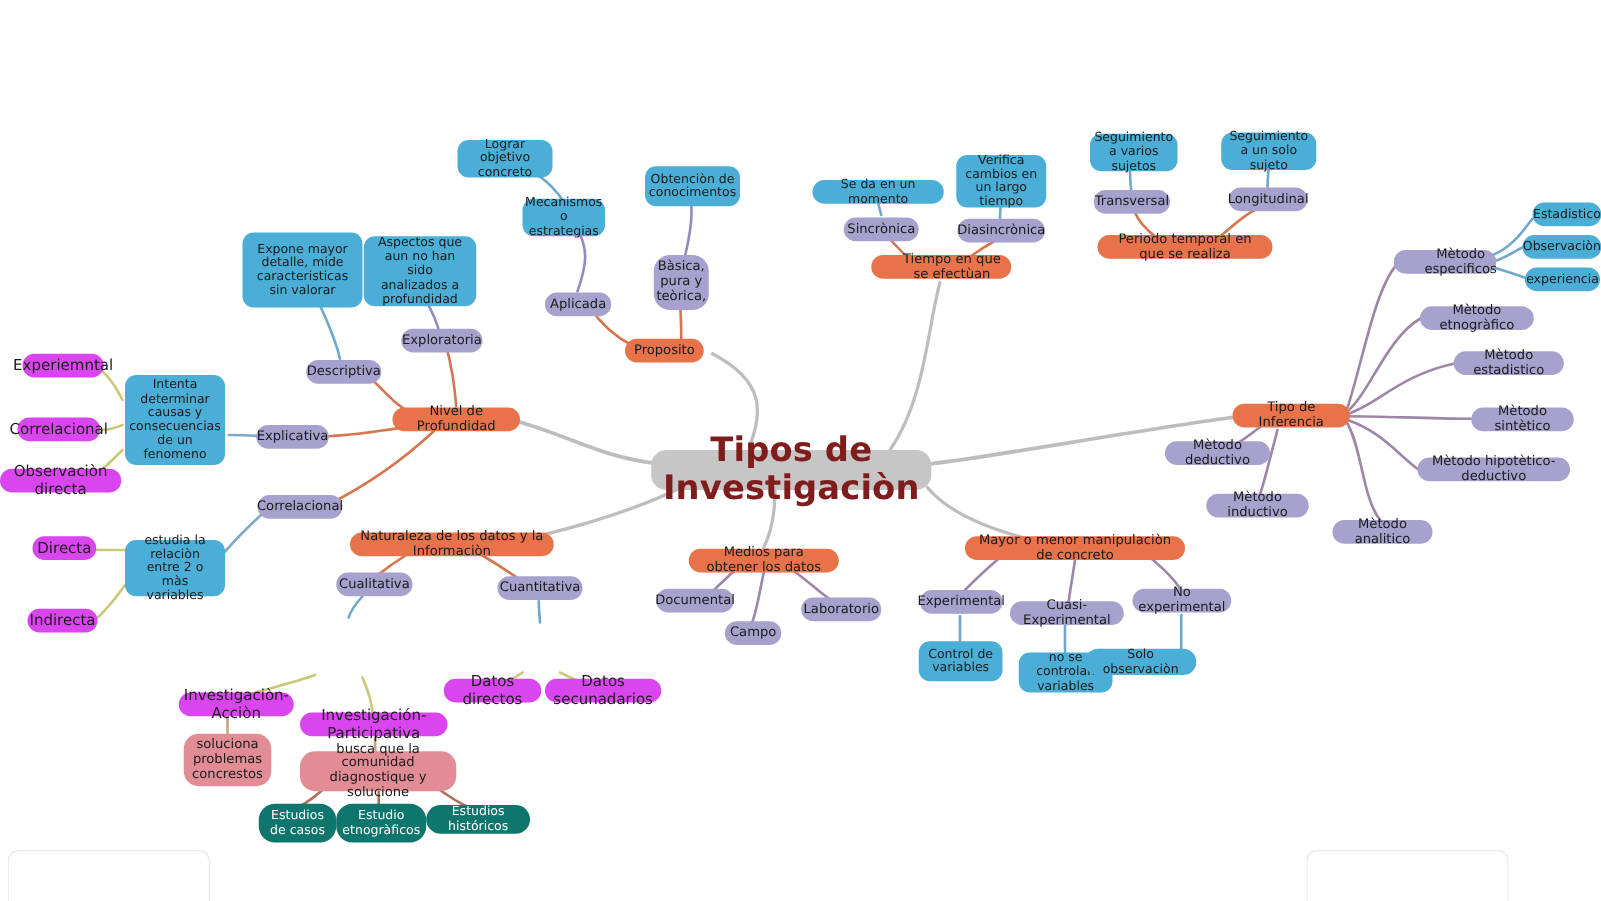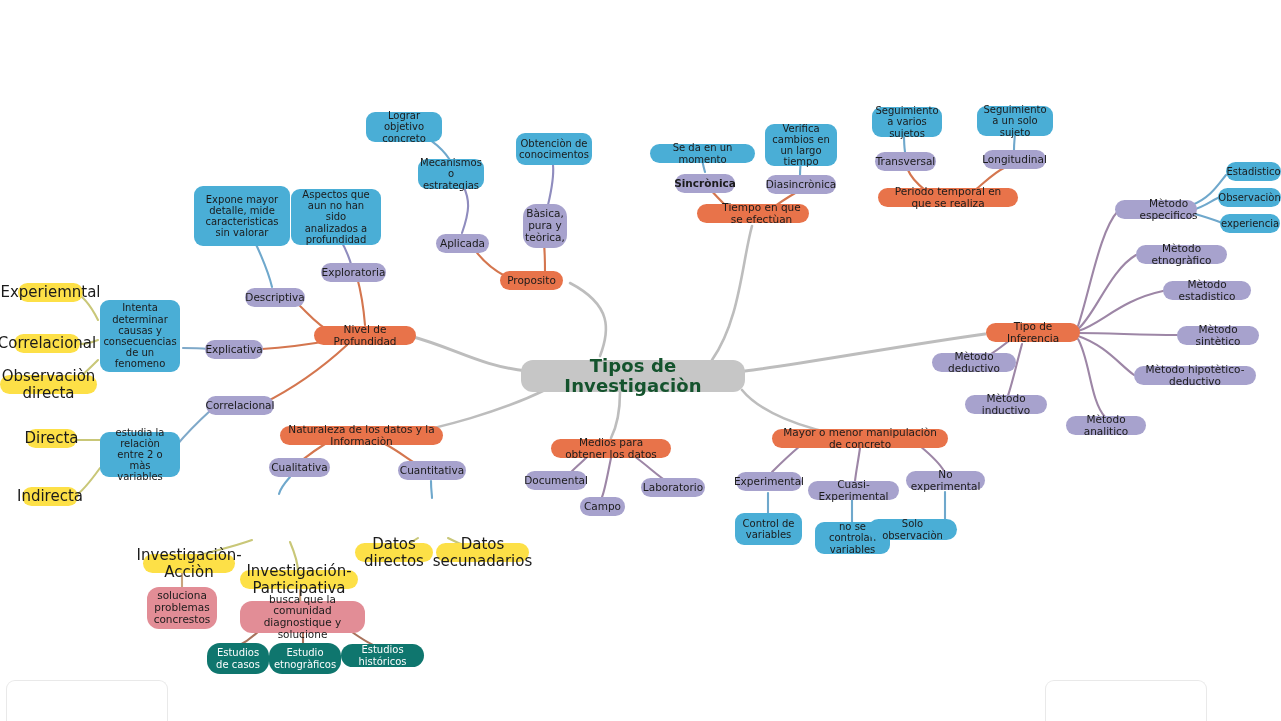--- a/index.html
+++ b/index.html
@@ -3,27 +3,27 @@
 <meta charset="utf-8">
 <style>
   html,body{margin:0;padding:0;background:#ffffff;}
   body{width:1281px;height:721px;overflow:hidden;
        font-family:"DejaVu Sans","Liberation Sans",sans-serif;}
   #canvas{position:relative;width:1281px;height:721px;background:#fff;}
   svg#edges{position:absolute;left:0;top:0;width:1281px;height:721px;pointer-events:none;}
   .node{position:absolute;display:flex;align-items:center;justify-content:center;
         text-align:center;box-sizing:border-box;color:#1b1b1b;line-height:1.12;
         border-radius:12px;padding:3px 7px;}
-  .n-root{background:#c6c6c6;border-radius:12px;font-size:18px;font-weight:bold;
-          color:#14532d;letter-spacing:.1px;}
+  .n-root{background:#c6c6c6;border-radius:12px;font-size:27px;font-weight:bold;
+          color:#7f1d1d;letter-spacing:.1px;}
   .n-orange{background:#e8734a;border-radius:13px;font-size:10.5px;}
   .n-purple{background:#a7a2cd;border-radius:13px;font-size:10.5px;}
   .n-blue{background:#4aaed6;border-radius:9px;font-size:10px;}
   .n-blue-pill{background:#4aaed6;border-radius:13px;font-size:10px;}
-  .n-yellow{background:#fde047;border-radius:13px;font-size:15px;}
+  .n-yellow{background:#d946ef;border-radius:13px;font-size:12px;}
   .n-pink{background:#e28d96;border-radius:12px;font-size:10.5px;}
   .n-brown{background:#0f766e;border-radius:13px;font-size:10px;color:#fdfdfd;}
   .panel-edge{position:absolute;height:40px;border:1px solid #e9e9e9;
               border-bottom:none;border-radius:9px 9px 0 0;background:#fff;}
 </style>
 </head>
 <body>
 
 <div id="canvas">
 
@@ -143,21 +143,21 @@
 
   <div class="node n-purple" style="left:436px;top:234px;width:53px;height:19px;">Aplicada</div>
   <div class="node n-blue" style="left:418px;top:159px;width:66px;height:30px;">Mecanismos o estrategias</div>
   <div class="node n-blue" style="left:366px;top:112px;width:76px;height:30px;">Lograr objetivo concreto</div>
 
   <div class="node n-purple" style="left:523px;top:204px;width:44px;height:44px;">Bàsica, pura y teòrica,</div>
   <div class="node n-blue" style="left:516px;top:133px;width:76px;height:32px;">Obtenciòn de conocimentos</div>
 
   <div class="node n-orange" style="left:697px;top:204px;width:112px;height:19px;padding-left:24px;">Tiempo en que se efectùan</div>
 
-  <div class="node n-purple" style="left:675px;top:174px;width:60px;height:19px;font-weight:bold;">Sincrònica</div>
+  <div class="node n-purple" style="left:675px;top:174px;width:60px;height:19px;">Sincrònica</div>
   <div class="node n-blue-pill" style="left:650px;top:144px;width:105px;height:19px;">Se da en un momento</div>
 
   <div class="node n-purple" style="left:766px;top:175px;width:70px;height:19px;">Diasincrònica</div>
   <div class="node n-blue" style="left:765px;top:124px;width:72px;height:42px;">Verifica cambios en un largo tiempo</div>
 
   <div class="node n-orange" style="left:878px;top:188px;width:140px;height:19px;">Periodo temporal en que se realiza</div>
 
   <div class="node n-purple" style="left:875px;top:152px;width:61px;height:19px;">Transversal</div>
   <div class="node n-blue" style="left:872px;top:107px;width:70px;height:30px;">Seguimiento a varios sujetos</div>
 

